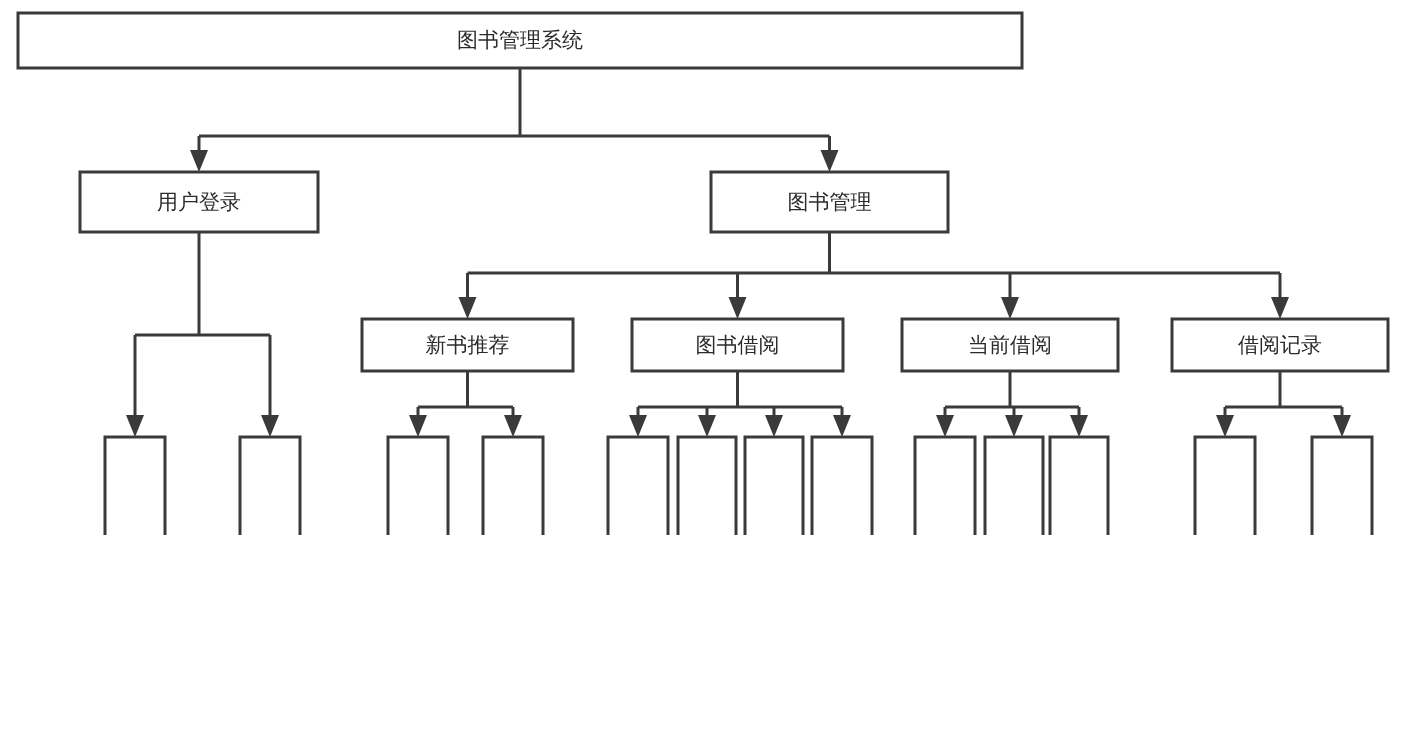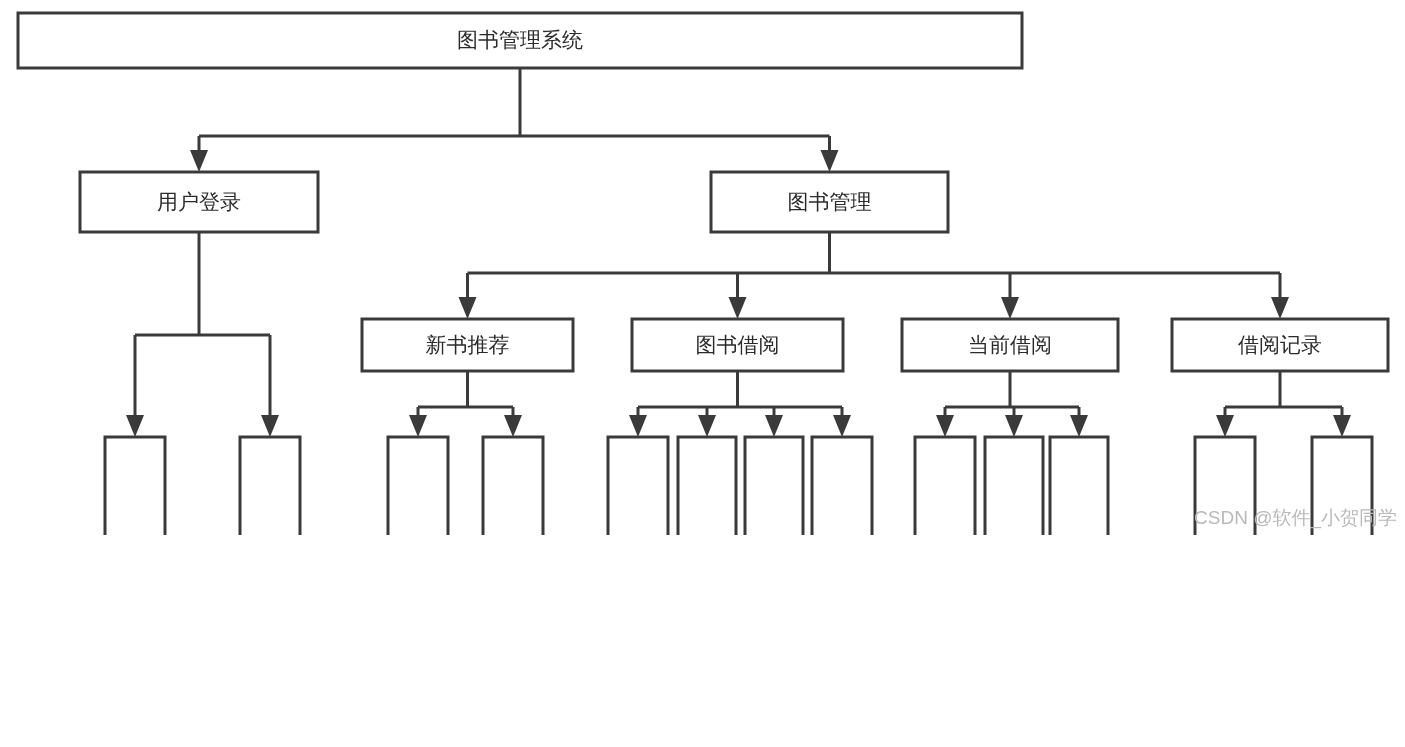--- a/index.html
+++ b/index.html
@@ -179,15 +179,14 @@
       <div class="vlabel" style="left: 678px; top: 443px; width: 58px; height: 284px;">新增图书（管理员）</div>
       <div class="vlabel" style="left: 745px; top: 443px; width: 58px; height: 284px;">编辑图书（管理员）</div>
       <div class="vlabel centered" style="left: 812px; top: 443px; width: 60px; height: 284px;">借阅图书</div>
       <div class="vlabel centered" style="left: 915px; top: 443px; width: 60px; height: 284px;">查询图书</div>
       <div class="vlabel centered" style="left: 985px; top: 443px; width: 58px; height: 284px;">归还图书</div>
       <div class="vlabel" style="left: 1050px; top: 443px; width: 58px; height: 284px;">确认归还（管理员）</div>
       <div class="vlabel centered" style="left: 1195px; top: 443px; width: 60px; height: 284px;">新增借阅记录</div>
       <div class="vlabel centered" style="left: 1312px; top: 443px; width: 60px; height: 284px;">查询借阅记录</div>
     </div>
 
-  <div class="watermark">CSDN @软件_小贺同学</div>
 
 </div>
 
 </body></html>

